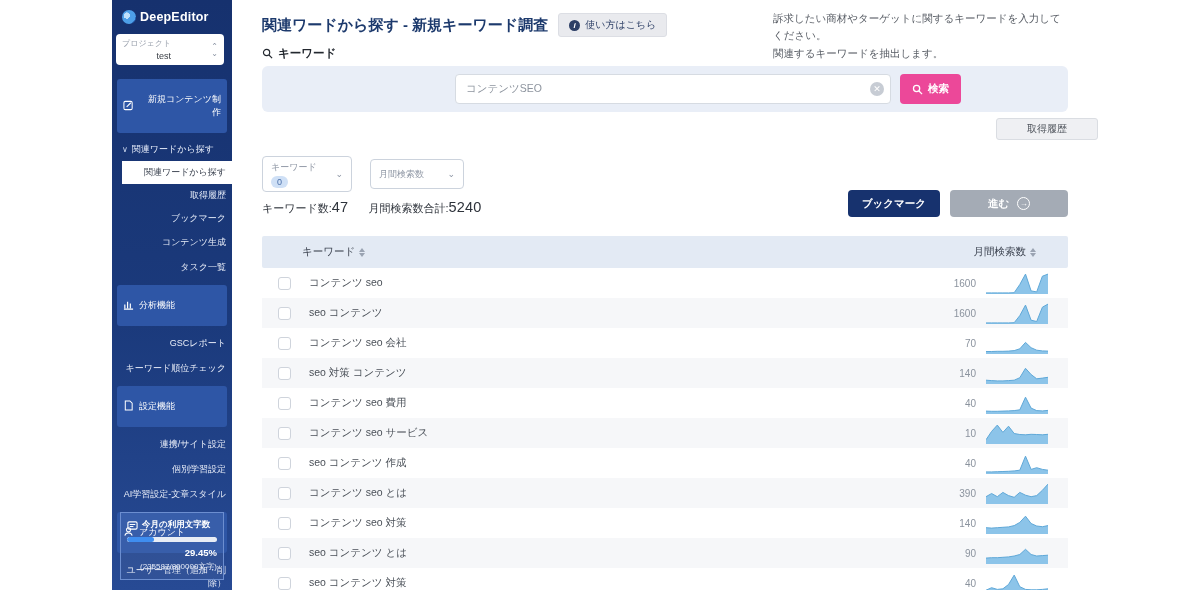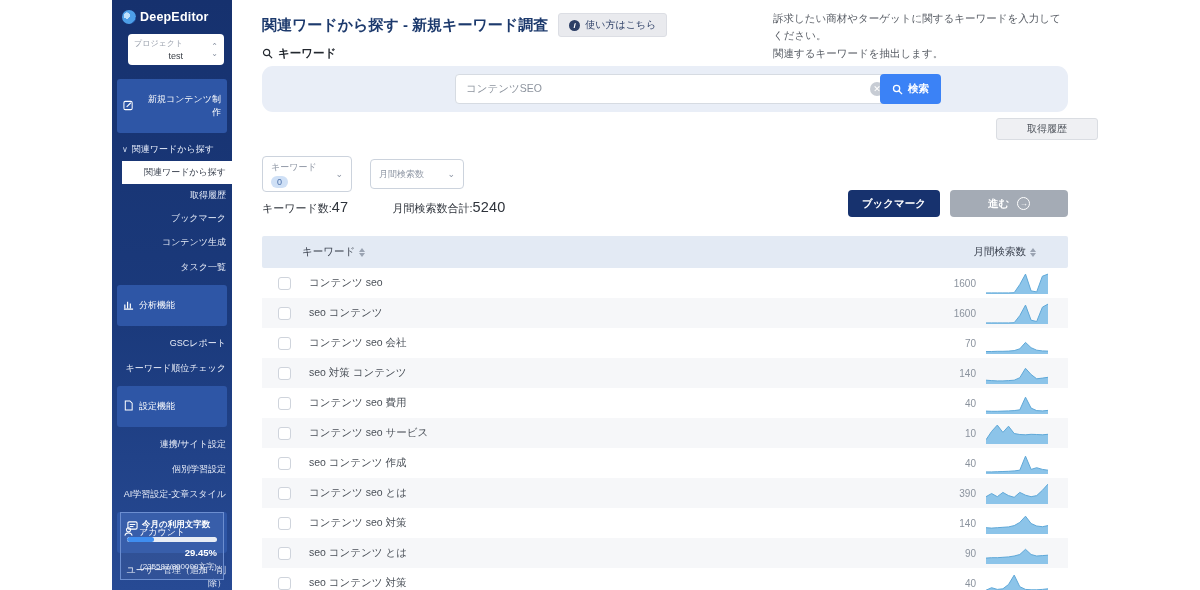--- a/index.html
+++ b/index.html
@@ -7,21 +7,21 @@
   .page { position:relative; width:1200px; height:590px; background:#ffffff; }
 
   
   .sidebar { position:absolute; left:112px; top:0; width:120px; height:590px;
     background:linear-gradient(180deg,#16316e 0%,#1b3a7c 55%,#274a94 100%);
     color:#dfe7f5; font-size:9px; overflow:hidden;text-align:right; }
   .logo-row { display:flex; align-items:center; gap:4px; padding:10px 8px 8px 10px; }
   .logo-icon { width:14px; height:14px; border-radius:50%;
     background:radial-gradient(circle at 35% 40%, #bfe0fb 0 25%, #4d9fe8 26% 70%, #2f6fc0 71%); flex:0 0 auto; }
   .logo-text { color:#ffffff; font-weight:bold; font-size:12.5px; letter-spacing:.2px; }
-  .project-select { background:#ffffff; border-radius:4px; margin:2px 8px 14px 16px; padding:4px 6px;
+  .project-select { background:#ffffff; border-radius:4px; margin:2px 8px 14px 4px; padding:4px 6px;
     display:flex; align-items:center; justify-content:space-between; cursor:pointer; }
   .proj-label { color:#9aa1ad; font-size:8px; margin-bottom:2px; }
   .proj-value { color:#3a3f46; font-size:9px; }
   .updown-icon { color:#8a93a3; font-size:8px; line-height:7px; display:flex; flex-direction:column; align-items:center; }
 
   .menu-section { display:flex; align-items:center; gap:5px; background:#2e56a6; border-radius:3px;
     margin:5px 5px; padding:14px 6px; color:#ffffff; cursor:pointer; }
   .menu-expand { display:flex; align-items:center; gap:4px; padding:5px 6px 5px 10px; color:#e8eefb; cursor:pointer; }
   .menu-sub { padding:5px 6px 5px 20px; color:#e1e8f6; cursor:pointer; }
   .menu-sub.active { background:#ffffff; color:#3c4350; margin-left:10px; padding-left:10px; }
@@ -45,45 +45,45 @@
   .help-btn { display:flex; align-items:center; gap:5px; background:#e9eaee; border:1px solid #dcdee4;
     border-radius:3px; padding:4px 10px; color:#2d3f66; font-size:10px; cursor:pointer; }
   .info-icon { width:11px; height:11px; border-radius:50%; background:#2d3f66; color:#ffffff; font-size:8px;
     display:flex; align-items:center; justify-content:center; font-weight:bold; font-style:italic; }
   .desc { position:absolute; right:135px; top:10px; width:292px; color:#565b63; font-size:10.5px; line-height:1.65; }
 
   .kw-label-row { position:absolute; left:30px; top:46px; display:flex; align-items:center; gap:5px;
     color:#23282f; font-size:11.5px; font-weight:bold; }
   .mag-icon { width:11px; height:11px; }
 
-  .search-panel { position:absolute; left:30px; top:66px; width:806px; height:46px; background:#e9eef7; border-radius:11px; }
+  .search-panel { position:absolute; left:30px; top:66px; width:806px; height:46px; background:#e9eef7; border-radius:6px; }
   .search-input { position:absolute; left:193px; top:8px; width:436px; height:30px; background:#ffffff;
     border:1px solid #d6dbe2; border-radius:4px; padding:0 26px 0 10px; font-size:10.5px; color:#8d949e;
     font-family:"Liberation Sans","DejaVu Sans",sans-serif; }
   .clear-icon { position:absolute; left:608px; top:16px; width:14px; height:14px; border-radius:50%;
     background:#c7ccd4; color:#ffffff; font-size:9px; display:flex; align-items:center; justify-content:center; cursor:pointer; }
-  .search-btn { position:absolute; left:618px; top:8px; height:30px; padding:0 12px; background:#3b82f6; color:#ffffff;
+  .search-btn { position:absolute; left:638px; top:8px; height:30px; padding:0 12px; background:#ec4899; color:#ffffff;
     border:none; border-radius:4px; font-size:10.5px; font-weight:bold; display:flex; align-items:center; gap:5px; cursor:pointer; }
 
   .history-btn { position:absolute; left:734px; top:118px; width:102px; height:22px; background:#eff0f3;
     border:1px solid #dadde2; border-radius:3px; color:#51565e; font-size:10px; display:flex; align-items:center;
     justify-content:center; cursor:pointer; }
   .history-btn-wrap { position:absolute; left:30px; top:0; width:806px; }
 
   .filter-row { position:absolute; left:30px; top:156px; display:flex; gap:18px; }
   .dd { background:#ffffff; border:1px solid #ccd3dd; border-radius:4px; display:flex; align-items:center;
     justify-content:space-between; cursor:pointer; }
   .dd1 { width:90px; height:36px; padding:4px 8px; }
   .dd1-inner { display:flex; flex-direction:column; gap:2px; }
   .dd-label { color:#8e96a4; font-size:9px; }
   .badge { background:#cfe0f6; color:#4a6fa8; font-size:9px; border-radius:8px; padding:1px 6px; width:max-content; }
   .dd2 { width:94px; height:30px; padding:0 8px; margin-top:3px; }
   .dd-chev { color:#8a93a3; font-size:9px; }
 
-  .stats-row { position:absolute; left:30px; top:198px; display:flex; gap:44px; align-items:baseline; color:#2e333b; }
+  .stats-row { position:absolute; left:30px; top:198px; display:flex; gap:20px; align-items:baseline; color:#2e333b; }
   .stat-label { font-size:11px; }
   .stat-num { font-size:14.5px; letter-spacing:.2px; }
 
   .action-row { position:absolute; left:30px; top:190px; width:806px; }
   .bookmark-btn { position:absolute; right:128px; top:0; width:92px; height:27px; background:#17326e; color:#ffffff;
     border:none; border-radius:4px; font-size:10.5px; font-weight:bold; cursor:pointer; }
   .proceed-btn { position:absolute; right:0; top:0; width:118px; height:27px; background:#a4abb5; color:#ffffff;
     border:none; border-radius:4px; font-size:10.5px; font-weight:bold; display:flex; align-items:center;
     justify-content:center; gap:8px; cursor:default; }
   .arrow-circle { width:13px; height:13px; border:1px solid #ffffff; border-radius:50%; display:flex;

